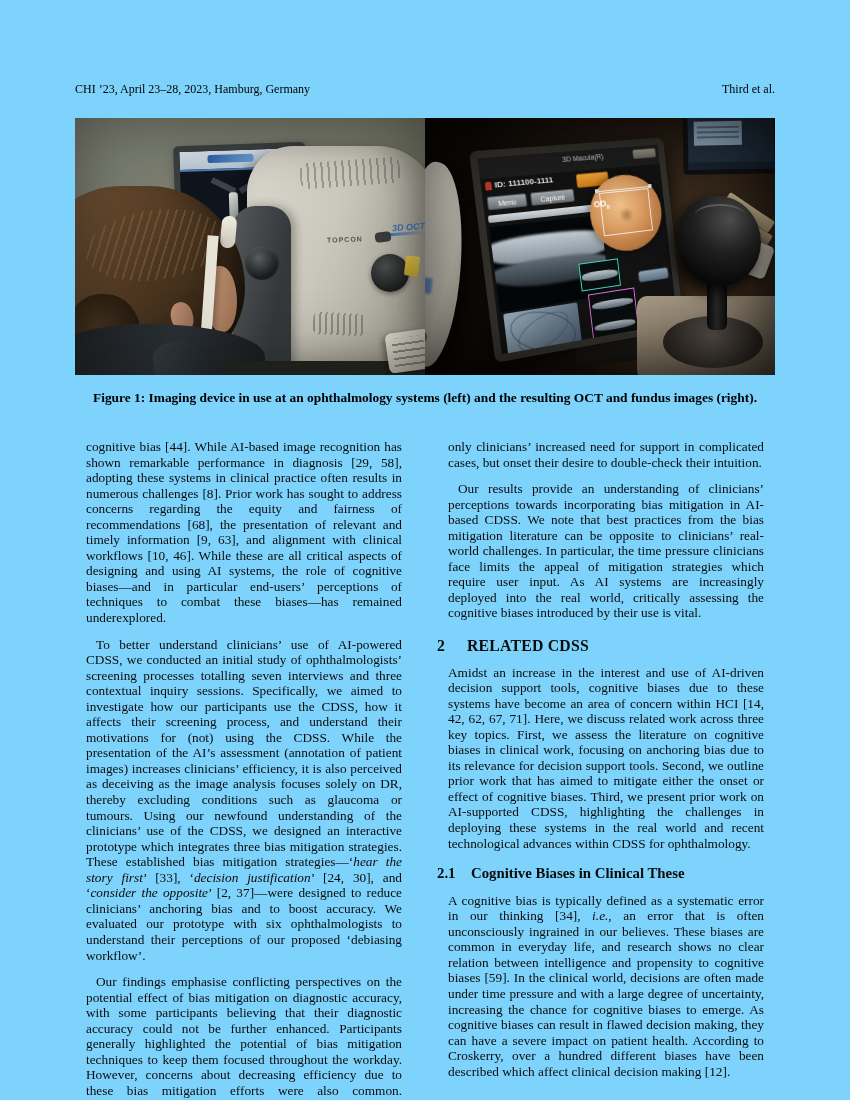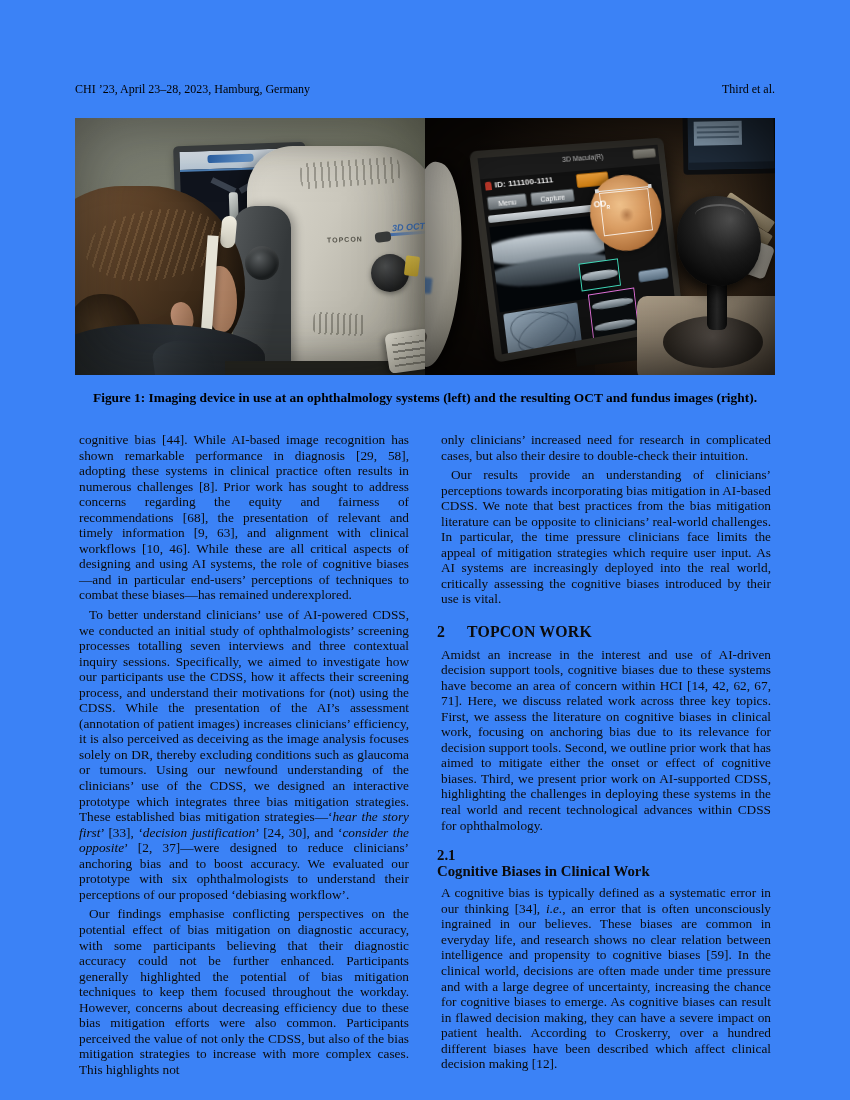--- a/index.html
+++ b/index.html
@@ -1,18 +1,18 @@
 <!DOCTYPE html>
 <html><head>
 <meta charset="utf-8">
 <style>
   * { margin:0; padding:0; box-sizing:border-box; }
   html,body { background:#ffffff; }
   .page {
-    position:relative; width:850px; height:1100px; background:#3b82f6;
+    position:relative; width:850px; height:1100px; background:#7dd3fc;
     font-family:"Liberation Serif","DejaVu Serif",serif; color:#111;
     overflow:hidden;
   }
   
   .running-head {
     position:absolute; left:75px; right:75px; top:82px;
     display:flex; justify-content:space-between;
     font-size:12px; color:#000;
   }
   
@@ -194,26 +194,26 @@
   .joy-knob::before { content:""; position:absolute; left:18px; top:8px; width:50px; height:20px;
     border-radius:50%; border-top:2px solid rgba(150,150,150,.45); }
 
   
   .figure-caption { position:absolute; left:75px; top:390px; width:700px;
     text-align:center; font-weight:bold; font-size:13.4px; color:#000; }
 
   
   .columns { position:absolute; left:75px; top:428px; width:700px; display:flex; gap:24px; }
   .col { width:338px; font-size:13.3px; line-height:15.55px; text-align:justify; color:#0b0b0b; }
-  .col p { margin:4px; }
+  .col p { margin:11px; }
   .col p.indent { text-indent:10px; }
   .sec-head { display:flex; font-family:"Liberation Serif",serif; font-weight:bold; }
   .sec-head.h2 { font-size:15.8px; margin:17px 0 7px; letter-spacing:.2px; }
   .sec-head.h2 .sec-num { width:30px; }
-  .sec-head.h3 { font-size:14.8px; margin:15px 0 6px;flex-direction:column; }
+  .sec-head.h3 { font-size:14.8px; margin:15px 0 6px; }
   .sec-head.h3 .sec-num { width:34px; }
 </style>
 </head>
 <body>
 
 <div class="page">
 
   <div class="running-head">
     <span>CHI ’23, April 23–28, 2023, Hamburg, Germany</span>
     <span>Third et al.</span>
@@ -320,28 +320,28 @@
 
   <div class="figure-caption">Figure 1: Imaging device in use at an ophthalmology systems (left) and the resulting OCT and fundus images (right).</div>
 
   <div class="columns">
     <div class="col">
       <p>cognitive bias [44]. While AI-based image recognition has shown remarkable performance in diagnosis [29, 58], adopting these systems in clinical practice often results in numerous challenges [8]. Prior work has sought to address concerns regarding the equity and fairness of recommendations [68], the presentation of relevant and timely information [9, 63], and alignment with clinical workflows [10, 46]. While these are all critical aspects of designing and using AI systems, the role of cognitive biases—and in particular end-users’ perceptions of techniques to combat these biases—has remained underexplored.</p>
       <p class="indent">To better understand clinicians’ use of AI-powered CDSS, we conducted an initial study of ophthalmologists’ screening processes totalling seven interviews and three contextual inquiry sessions. Specifically, we aimed to investigate how our participants use the CDSS, how it affects their screening process, and understand their motivations for (not) using the CDSS. While the presentation of the AI’s assessment (annotation of patient images) increases clinicians’ efficiency, it is also perceived as deceiving as the image analysis focuses solely on DR, thereby excluding conditions such as glaucoma or tumours. Using our newfound understanding of the clinicians’ use of the CDSS, we designed an interactive prototype which integrates three bias mitigation strategies. These established bias mitigation strategies—‘<i>hear the story first</i>’ [33], ‘<i>decision justification</i>’ [24, 30], and ‘<i>consider the opposite</i>’ [2, 37]—were designed to reduce clinicians’ anchoring bias and to boost accuracy. We evaluated our prototype with six ophthalmologists to understand their perceptions of our proposed ‘debiasing workflow’.</p>
       <p class="indent">Our findings emphasise conflicting perspectives on the potential effect of bias mitigation on diagnostic accuracy, with some participants believing that their diagnostic accuracy could not be further enhanced. Participants generally highlighted the potential of bias mitigation techniques to keep them focused throughout the workday. However, concerns about decreasing efficiency due to these bias mitigation efforts were also common. Participants perceived the value of not only the CDSS, but also of the bias mitigation strategies to increase with more complex cases. This highlights not</p>
     </div>
     <div class="col">
-      <p>only clinicians’ increased need for research in complicated cases, but also their desire to double-check their intuition.</p>
+      <p>only clinicians’ increased need for support in complicated cases, but onset their desire to double-check their intuition.</p>
       <p class="indent">Our results provide an understanding of clinicians’ perceptions towards incorporating bias mitigation in AI-based CDSS. We note that best practices from the bias mitigation literature can be opposite to clinicians’ real-world challenges. In particular, the time pressure clinicians face limits the appeal of mitigation strategies which require user input. As AI systems are increasingly deployed into the real world, critically assessing the cognitive biases introduced by their use is vital.</p>
       <div class="sec-head h2">
         <span class="sec-num">2</span>
-        <span>TOPCON WORK</span>
+        <span>RELATED CDSS</span>
       </div>
       <p>Amidst an increase in the interest and use of AI-driven decision support tools, cognitive biases due to these systems have become an area of concern within HCI [14, 42, 62, 67, 71]. Here, we discuss related work across three key topics. First, we assess the literature on cognitive biases in clinical work, focusing on anchoring bias due to its relevance for decision support tools. Second, we outline prior work that has aimed to mitigate either the onset or effect of cognitive biases. Third, we present prior work on AI-supported CDSS, highlighting the challenges in deploying these systems in the real world and recent technological advances within CDSS for ophthalmology.</p>
       <div class="sec-head h3">
         <span class="sec-num">2.1</span>
-        <span>Cognitive Biases in Clinical Work</span>
+        <span>Cognitive Biases in Clinical These</span>
       </div>
       <p>A cognitive bias is typically defined as a systematic error in our thinking [34], <i>i.e.</i>, an error that is often unconsciously ingrained in our believes. These biases are common in everyday life, and research shows no clear relation between intelligence and propensity to cognitive biases [59]. In the clinical world, decisions are often made under time pressure and with a large degree of uncertainty, increasing the chance for cognitive biases to emerge. As cognitive biases can result in flawed decision making, they can have a severe impact on patient health. According to Croskerry, over a hundred different biases have been described which affect clinical decision making [12].</p>
     </div>
   </div>
 
 </div>
 
 </body></html>

